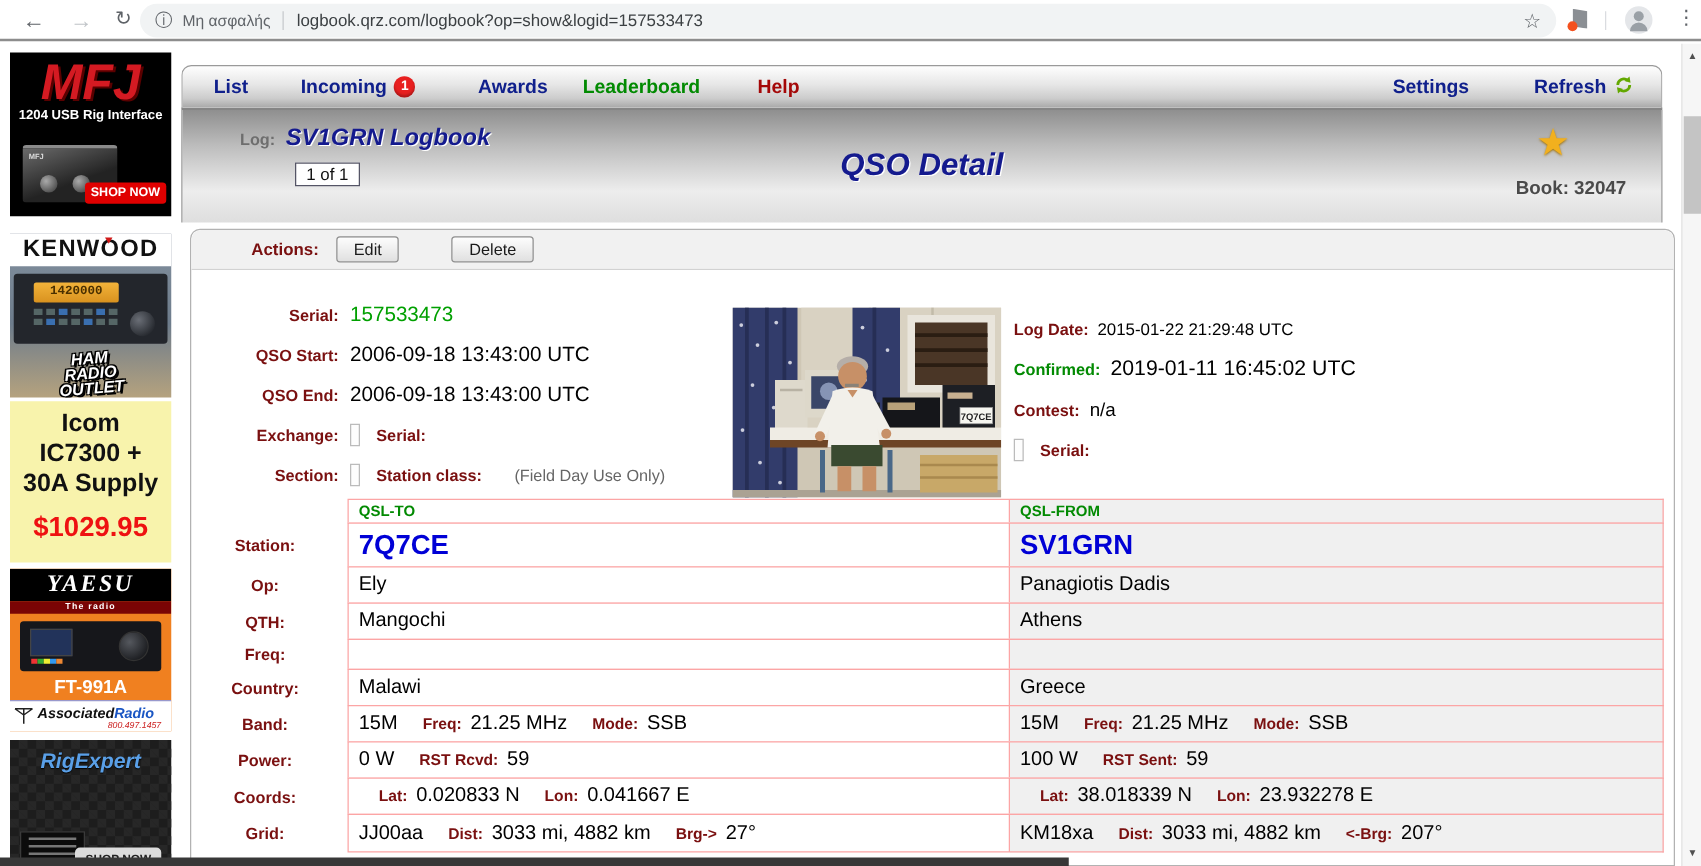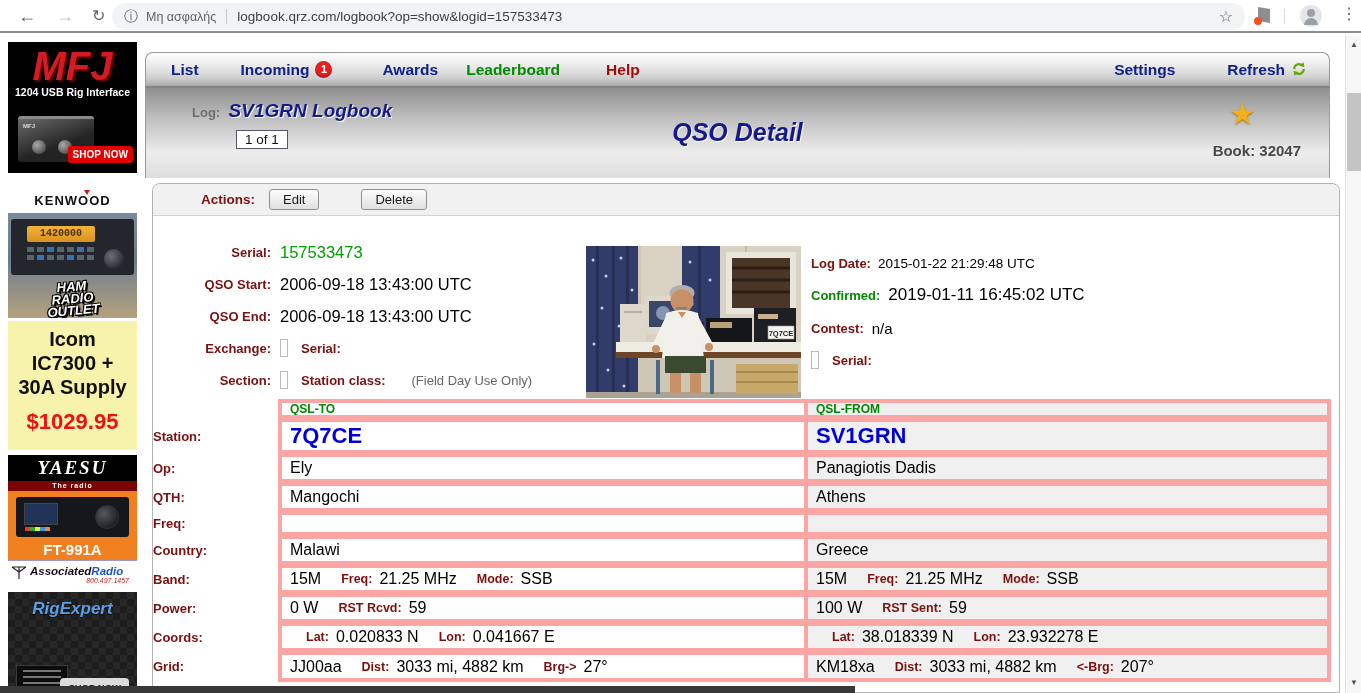--- a/index.html
+++ b/index.html
@@ -50,21 +50,21 @@
     background:linear-gradient(160deg,#6a6a6a,#232323 60%); border-radius:3px; border-top:3px solid #8a8a8a; }
   .mfj-knob { position:absolute; bottom:8px; width:14px; height:14px; border-radius:50%;
     background:radial-gradient(circle at 35% 35%, #aaa, #333); }
   .mfj-k1 { left:14px; } .mfj-k2 { left:40px; }
   .mfj-tiny { position:absolute; left:5px; top:4px; color:#ddd; font-size:6px; font-weight:bold; }
   .mfj-cta { position:absolute; right:4px; bottom:10px; background:#e00000; color:#fff; font-weight:bold;
     font-size:10px; padding:3px 5px; border-radius:3px; }
   
   .ad-kw { top:187px; height:131px; background:linear-gradient(180deg,#84919f 0%,#6d7c8c 55%,#b5a27e 100%); }
   .kw-head { height:26px; background:#fff; display:flex; align-items:center; justify-content:center; position:relative; }
-  .kw-brand { font-size:13px; font-weight:bold; letter-spacing:1px; color:#111; }
+  .kw-brand { font-size:19px; font-weight:bold; letter-spacing:1px; color:#111; }
   .kw-red { position:absolute; left:76px; top:3px; width:0; height:0; border-left:3px solid transparent;
     border-right:3px solid transparent; border-top:5px solid #d01818; }
   .kw-radio { position:absolute; left:3px; top:32px; width:123px; height:56px; background:#23262c; border-radius:3px; }
   .kw-disp { position:absolute; left:16px; top:7px; width:68px; height:16px;
     background:linear-gradient(#f2b33a,#d9921f); border-radius:2px; text-align:center;
     font:bold 10px "Liberation Mono", monospace; color:#4a3000; line-height:16px; }
   .kw-btns { position:absolute; left:16px; top:28px; display:grid; grid-template-columns:repeat(7,7px); grid-gap:3px; }
   .kw-btns i { width:7px; height:5px; background:#566; }
   .kw-btns i:nth-child(3n) { background:#3a6fb0; }
   .kw-knob { position:absolute; right:10px; bottom:6px; width:20px; height:20px; border-radius:50%;
@@ -169,22 +169,22 @@
   .dr .v-small { margin-left:7px; font-size:13.5px; color:#000; }
   .dr .v-big { margin-left:8px; font-size:17px; color:#000; }
   .dr .v-mid { margin-left:8px; font-size:15px; color:#000; }
   .green-lbl { color:#028a02; font-weight:bold; font-size:13px; }
 
   .photo { position:absolute; left:433px; top:62px; width:215px; height:152px; }
 
   
   .qtable { position:absolute; left:0; top:216px; width:1178px; }
   .trow { display:flex; margin-top:-1px; }
-  .tlabel { width:125px; text-align:left; padding-right:7px; align-self:center; }
-  .tcell { border:4px solid #fca5a5; display:flex; align-items:center; padding-left:8px; overflow:hidden; }
+  .tlabel { width:125px; text-align:center; padding-right:7px; align-self:center; }
+  .tcell { border:1px solid #fca5a5; display:flex; align-items:center; padding-left:8px; overflow:hidden; }
   .tcell-l { width:530px; background:#fff; }
   .tcell-r { flex:1; background:#f0f0f0; border-left:none; }
   .h20 .tcell { height:20px; } .h36 .tcell { height:36px; } .h30 .tcell { height:30px; }
   .h25 .tcell { height:25px; } .h31 .tcell { height:31px; }
   .qsl-head { color:#028a02; font-weight:bold; font-size:12px; }
   .callsign { color:#0000d6; font-weight:bold; font-size:22px; cursor:pointer; }
   .cellv { font-size:16px; color:#000; }
   .ilbl { color:#7a1010; font-weight:bold; font-size:12.5px; margin-left:20px; margin-right:7px; }
   .ilbl.first { margin-left:16px; }
 

